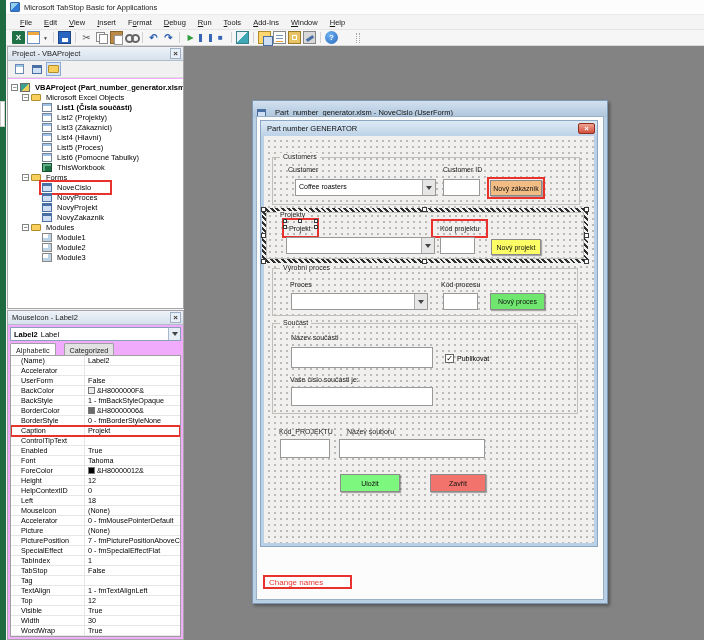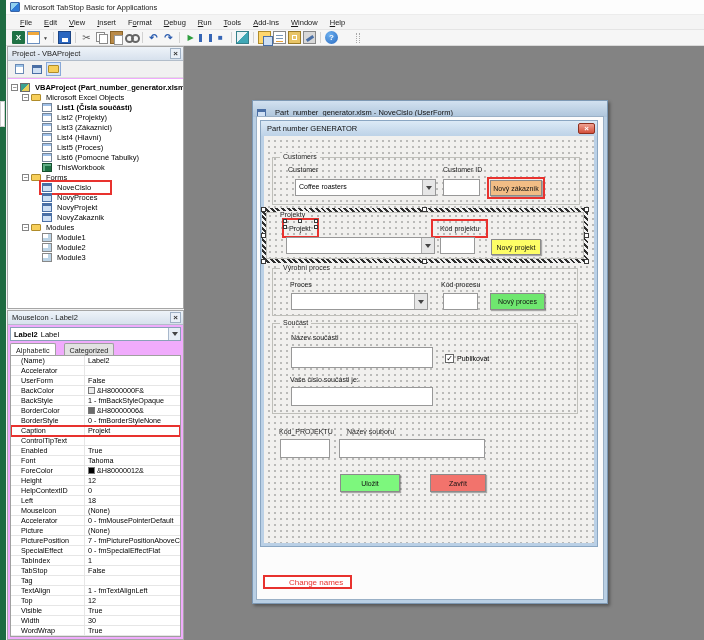--- a/index.html
+++ b/index.html
@@ -121,21 +121,21 @@
 
 .sel-wrap{position:absolute;left:-2px;top:72px;width:326px;height:55px;background:repeating-linear-gradient(45deg,#2e2e2e 0 2px,#f2f2f2 2px 4px)}
 .sel-inner{position:absolute;inset:4px;background-color:#f1f0ee;background-image:radial-gradient(circle,#b6b6b4 .7px,transparent .8px);background-size:6px 6px;border:1px solid #bfbfba}
 .sh{position:absolute;width:5px;height:5px;background:#fff;border:1px solid #3a3a3a}
 .sh-tl{left:-1px;top:-1px}.sh-tc{left:calc(50% - 3px);top:-1px}.sh-tr{right:-1px;top:-1px}
 .sh-ml{left:-1px;top:calc(50% - 3px)}.sh-mr{right:-1px;top:calc(50% - 3px)}
 .sh-bl{left:-1px;bottom:-1px}.sh-bc{left:calc(50% - 3px);bottom:-1px}.sh-br{right:-1px;bottom:-1px}
 .sh.sm{width:4px;height:4px}
 .projekt-sel{position:absolute;left:15px;top:5px;width:37px;height:20px;border:2px solid var(--c-annotation-red);display:flex;align-items:center;padding-left:5px}
 .kodproj-box{position:absolute;left:164px;top:6px;width:57px;height:19px;border:2px solid var(--c-annotation-red);display:flex;align-items:center;padding-left:7px}
-.change-annot{position:absolute;left:6px;top:458px;width:89px;height:14px;border:2px solid var(--c-annotation-red);color:var(--c-annotation-red);font-size:8px;display:flex;align-items:center;padding-left:24px;background:#fff}
+.change-annot{position:absolute;left:6px;top:458px;width:89px;height:14px;border:2px solid var(--c-annotation-red);color:var(--c-annotation-red);font-size:8px;display:flex;align-items:center;padding-left:4px;background:#fff}
 </style>
 </head>
 <body>
 
 <div class="screen">
   <div class="excel-strip"></div>
   <div class="excel-notch"></div>
 
   <div class="titlebar">
     <span class="app-icon"></span>

